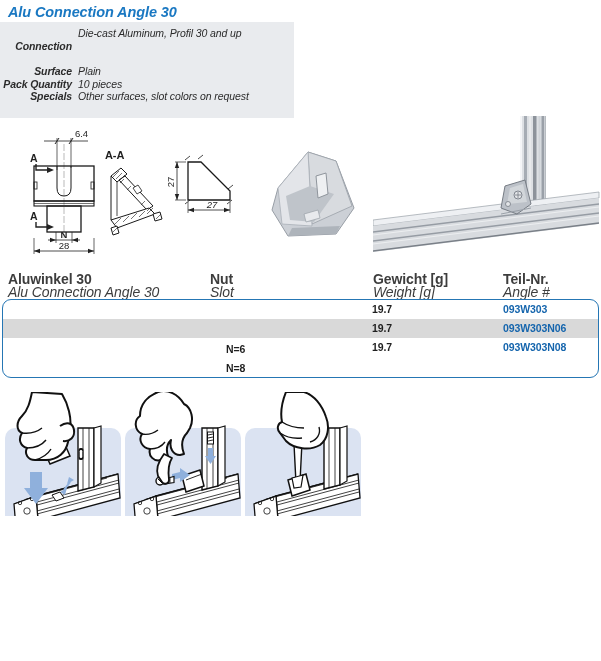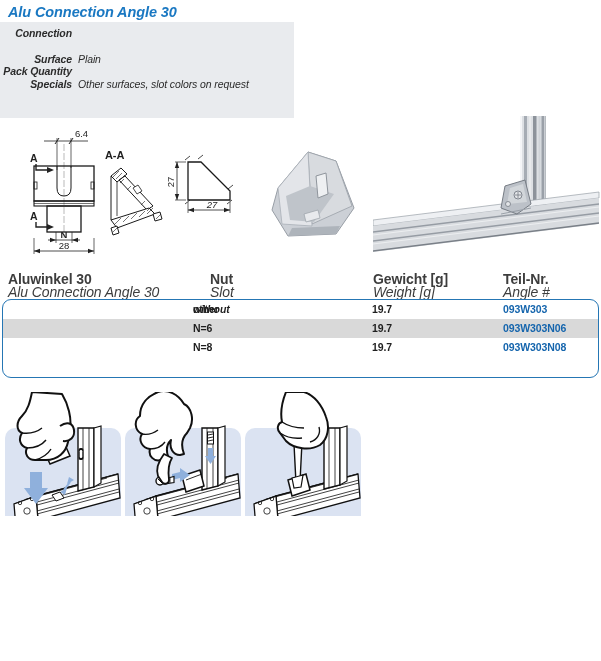--- a/index.html
+++ b/index.html
@@ -23,47 +23,49 @@
   .thdr { position:absolute; top:273px; font-size:14px; line-height:12.6px; color:#3d3d3d; }
   .thdr .de { font-weight:bold; }
   .thdr .en { font-style:italic; }
 
   .ptable { position:absolute; left:2px; top:299px; width:597px; height:79px;
             border:1.5px solid #2576b4; border-radius:9px; overflow:hidden; background:#fff; }
   .prow { position:relative; height:19px; line-height:19px; font-size:10.5px; font-weight:bold; }
   .prow.gray { background:#d9d9d9; }
   .prow.sep { border-top:1.5px solid #2576b4; }
   .prow span { position:absolute; top:0; white-space:nowrap; }
-  .c1 { left:6px; } .c2 { left:190px; } .c3 { left:369px; } .c4 { left:500px; }
+  .c1 { left:6px; } .c2 { left:223px;margin-top:21px; } .c3 { left:369px; } .c4 { left:500px; }
   .en-i { font-style:italic; }
   .part { color:#1565ad; }
 
   .panel-svg { position:absolute; }
 </style>
 </head>
 <body>
 
 <div id="page">
 
   <div class="title">Alu Connection Angle 30</div>
 
   <div class="infobox">
     <div class="info-row">
       <div class="info-label"></div>
+      <div class="info-value">Die-cast Aluminum, Profil 30 and up</div>
     </div>
     <div class="info-row">
       <div class="info-label">Connection</div>
     </div>
     <div class="info-spacer"></div>
     <div class="info-row">
       <div class="info-label">Surface</div>
       <div class="info-value">Plain</div>
     </div>
     <div class="info-row">
       <div class="info-label">Pack Quantity</div>
+      <div class="info-value">10 pieces</div>
     </div>
     <div class="info-row">
       <div class="info-label">Specials</div>
       <div class="info-value">Other surfaces, slot colors on request</div>
     </div>
   </div>
 
   <svg class="panel-svg" style="left:20px; top:126px;" width="90" height="136" viewBox="0 0 90 136">
     <line x1="44" y1="18" x2="44" y2="112" stroke="#8a8a8a" stroke-width="0.6" stroke-dasharray="7 2"></line>
 

